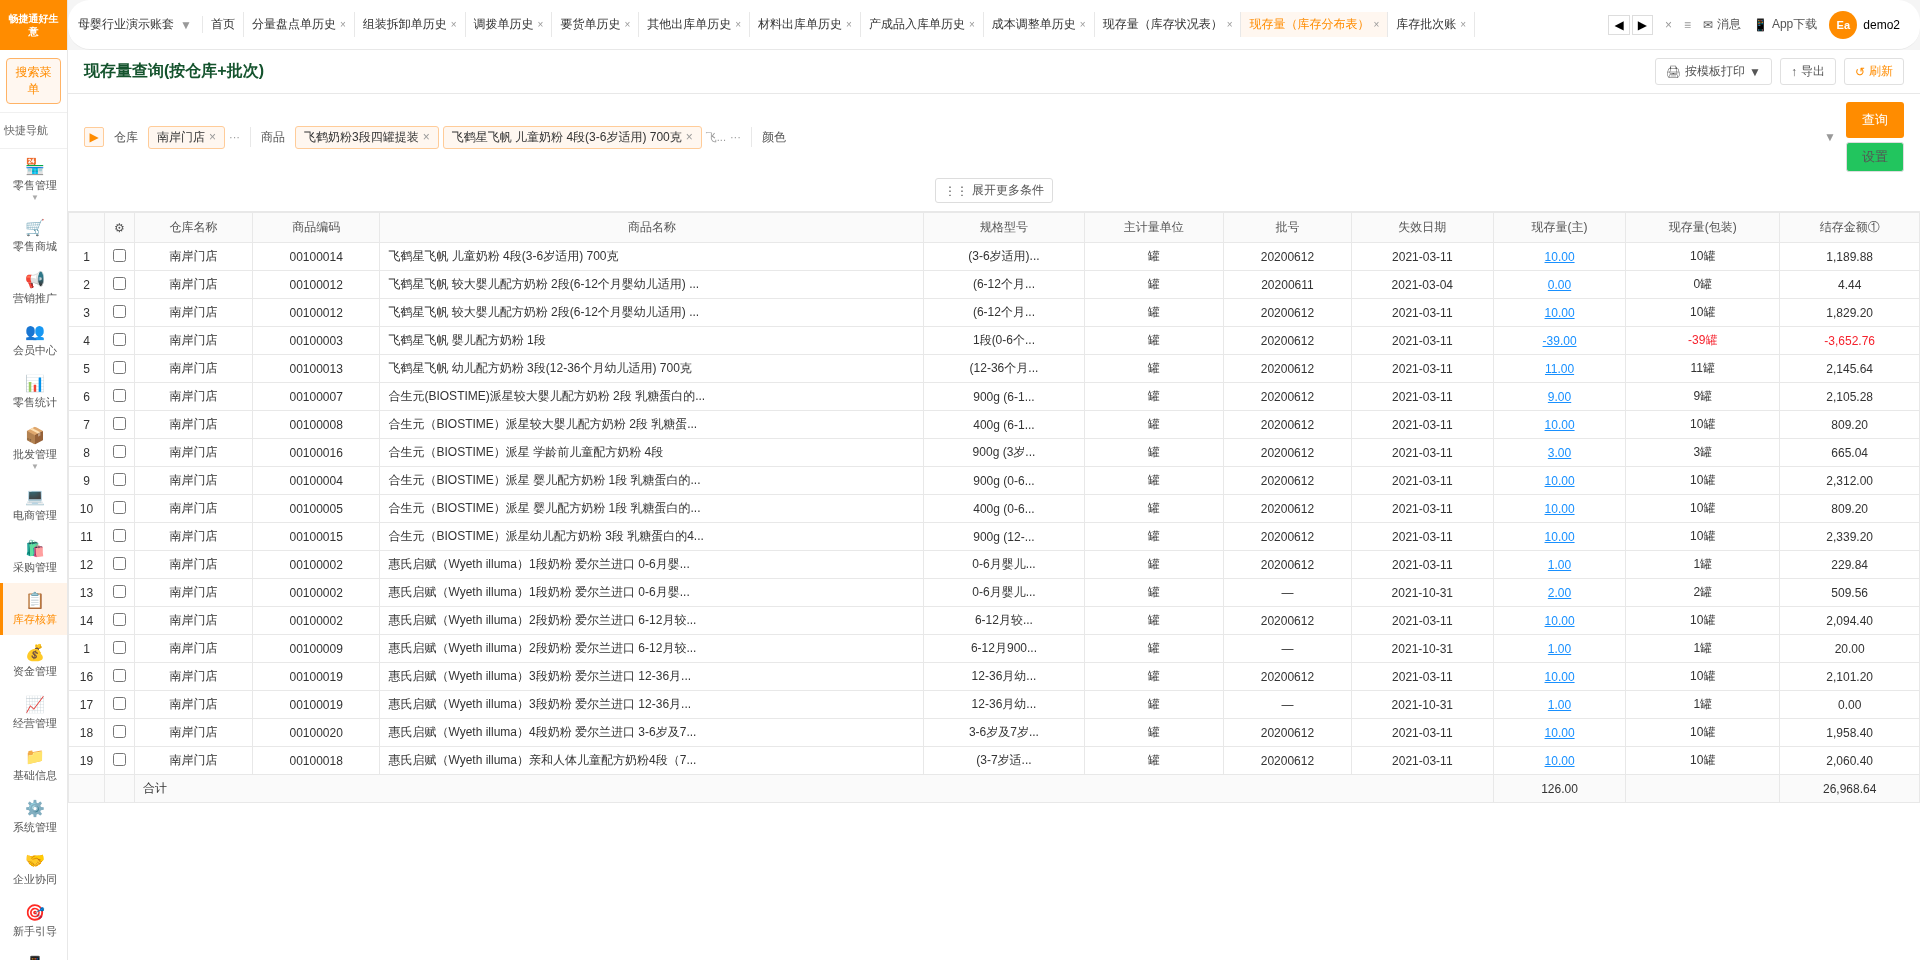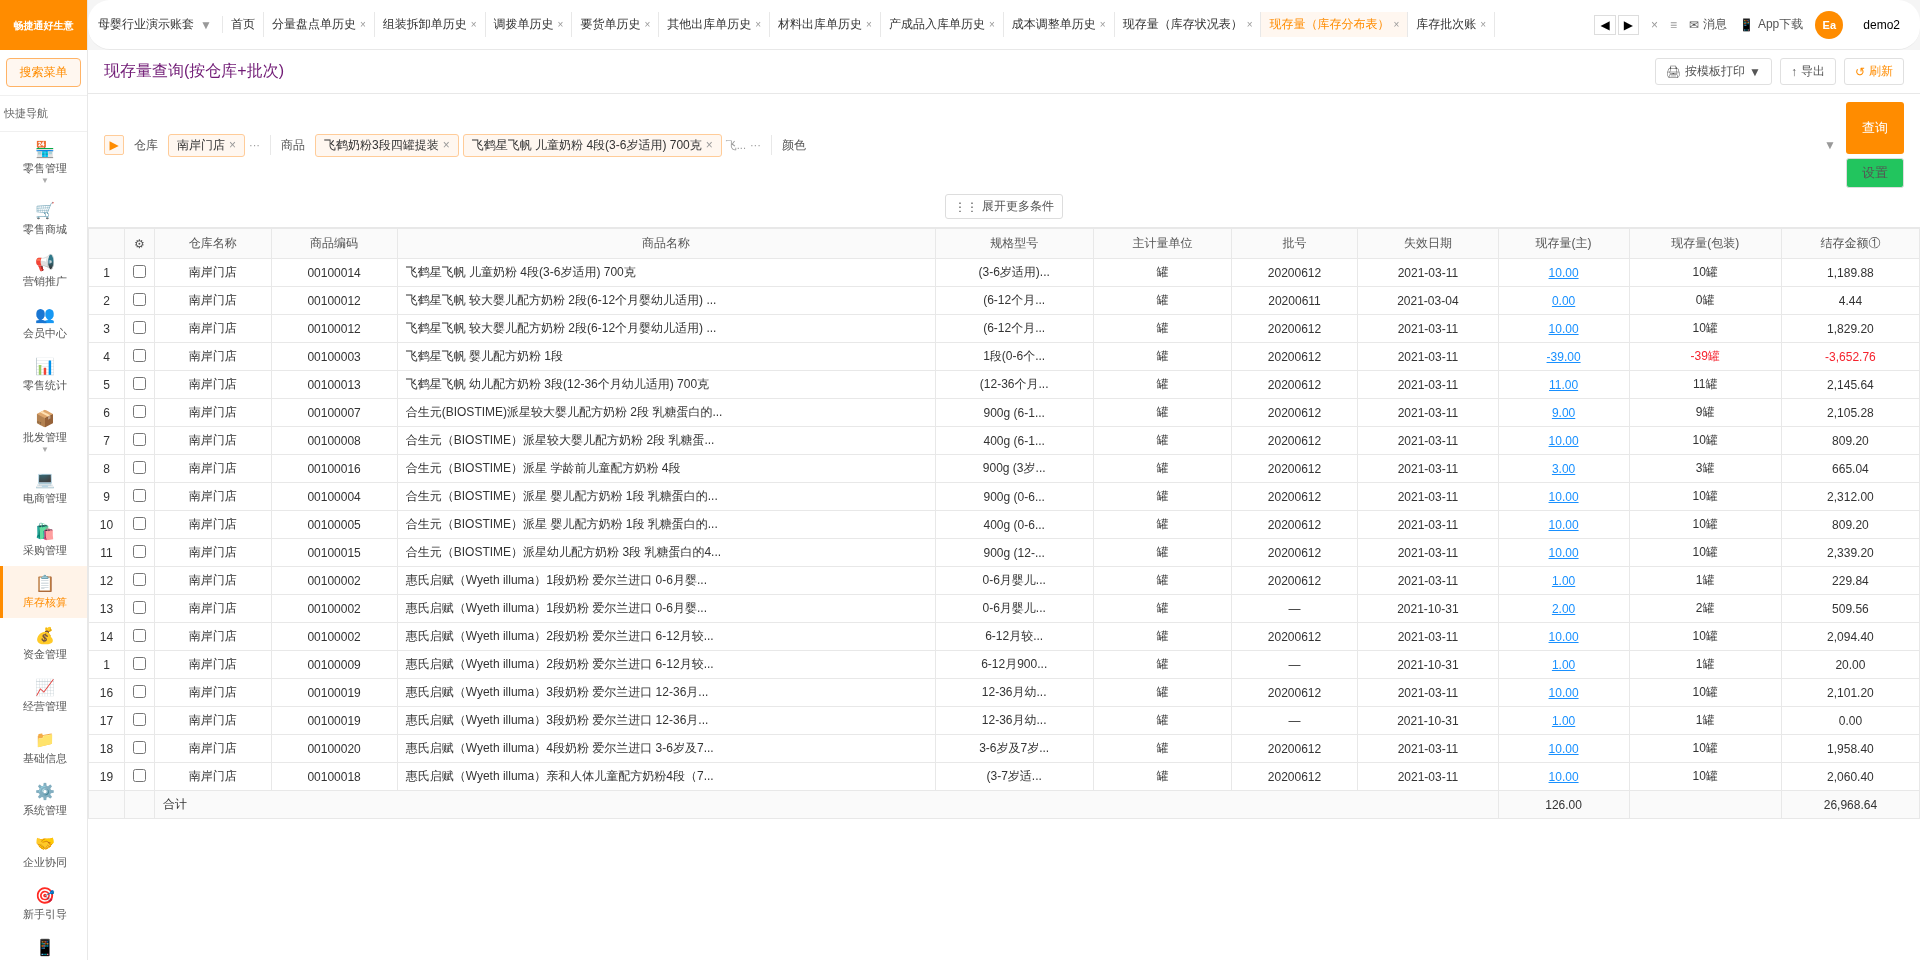--- a/index.html
+++ b/index.html
@@ -1,19 +1,19 @@
 <!DOCTYPE html>
 <html><head>
   <meta charset="utf-8">
   <style>
     * { box-sizing: border-box; margin: 0; padding: 0; font-family: 'Microsoft YaHei', Arial, sans-serif; font-size: 12px; }
     body { background: #f5f5f5; width: 1920px; height: 960px; overflow: hidden; display: flex; }
 
     
-    .sidebar { width: 88px; background: #fff; display: flex; flex-direction: column; border-right: 1px solid #e8e8e8; flex-shrink: 0; height: 960px; }
+    .sidebar { width: 68px; background: #fff; display: flex; flex-direction: column; border-right: 1px solid #e8e8e8; flex-shrink: 0; height: 960px; }
     .sidebar-logo { height: 50px; background: #ff8c00; display: flex; align-items: center; justify-content: center; color: #fff; font-size: 13px; font-weight: bold; flex-shrink: 0; padding: 4px; }
     .sidebar-logo span { font-size: 10px; line-height: 1.3; text-align: center; }
     .sidebar-search { padding: 8px 6px; border-bottom: 1px solid #f0f0f0; }
     .sidebar-search-btn { width: 100%; background: #fff7f0; border: 1px solid #ffb366; border-radius: 4px; padding: 5px; color: #ff8c00; cursor: pointer; text-align: center; }
     .sidebar-nav { padding: 4px 0; border-bottom: 1px solid #f0f0f0; }
     .sidebar-nav-btn { width: 100%; padding: 6px 4px; background: none; border: none; color: #666; cursor: pointer; text-align: left; font-size: 11px; }
     .sidebar-item { display: flex; flex-direction: column; align-items: center; padding: 8px 4px; cursor: pointer; color: #555; border-left: 3px solid transparent; }
     .sidebar-item.active { background: #fff3e8; color: #ff8c00; border-left-color: #ff8c00; }
     .sidebar-item .icon { font-size: 16px; margin-bottom: 2px; }
     .sidebar-item .label { font-size: 11px; text-align: center; }
@@ -30,38 +30,38 @@
     .top-nav-item.tab.active { color: #ff8c00; background: #fff7f0; }
     .top-nav-spacer { flex: 1; }
     .top-nav-right { display: flex; align-items: center; gap: 12px; padding-right: 10px; }
     .top-nav-right .icon-btn { display: flex; align-items: center; gap: 4px; color: #555; cursor: pointer; font-size: 12px; }
     .top-nav-arrows { display: flex; gap: 2px; }
     .top-nav-arrows button { border: 1px solid #ddd; background: #fff; padding: 2px 5px; cursor: pointer; }
     .avatar { width: 28px; height: 28px; border-radius: 50%; background: #ff8c00; color: #fff; display: flex; align-items: center; justify-content: center; font-size: 11px; font-weight: bold; }
 
     
     .page-header { background: #fff; padding: 8px 16px; display: flex; align-items: center; justify-content: space-between; border-bottom: 1px solid #e8e8e8; flex-shrink: 0; }
-    .page-title { font-size: 16px; font-weight: normal; color: #701a75; }
+    .page-title { font-size: 16px; font-weight: bold; color: #14532d; }
     .page-actions { display: flex; align-items: center; gap: 8px; }
     .btn-template { border: 1px solid #e0e0e0; background: #fff; padding: 4px 10px; cursor: pointer; border-radius: 3px; display: flex; align-items: center; gap: 4px; color: #555; }
     .btn-export { border: 1px solid #e0e0e0; background: #fff; padding: 4px 10px; cursor: pointer; border-radius: 3px; display: flex; align-items: center; gap: 4px; color: #555; }
     .btn-refresh { border: 1px solid #e0e0e0; background: #fff; padding: 4px 10px; cursor: pointer; border-radius: 3px; display: flex; align-items: center; gap: 4px; color: #ff8c00; }
 
     
     .filter-area { background: #fff; padding: 8px 16px; border-bottom: 1px solid #e8e8e8; flex-shrink: 0; }
     .filter-row { display: flex; align-items: center; gap: 10px; flex-wrap: wrap; }
     .filter-toggle { color: #ff8c00; background: #fff7f0; border: 1px solid #ffcc99; width: 20px; height: 20px; display: flex; align-items: center; justify-content: center; cursor: pointer; border-radius: 2px; }
     .filter-label { color: #555; white-space: nowrap; }
     .filter-tags { display: flex; gap: 4px; flex-wrap: wrap; align-items: center; }
     .filter-tag { background: #fff7f0; border: 1px solid #ffcc99; border-radius: 3px; padding: 2px 8px; color: #333; display: flex; align-items: center; gap: 4px; }
     .filter-tag .remove { color: #999; cursor: pointer; }
     .filter-more { color: #999; font-size: 11px; cursor: pointer; }
     .filter-divider { width: 1px; height: 20px; background: #e8e8e8; }
     .filter-expand-btn { color: #555; background: #fff; border: 1px solid #ddd; padding: 3px 8px; cursor: pointer; border-radius: 3px; display: flex; align-items: center; gap: 4px; margin: 6px auto 0; width: fit-content; font-size: 11px; }
-    .btn-query { background: #ff8c00; color: #fff; border: none; padding: 17px 16px; cursor: pointer; border-radius: 3px; font-size: 13px; }
+    .btn-query { background: #ff8c00; color: #fff; border: none; padding: 9px 16px; cursor: pointer; border-radius: 3px; font-size: 13px; }
     .btn-setting { background: #22c55e; color: #555; border: 1px solid #ddd; padding: 5px 12px; cursor: pointer; border-radius: 3px; font-size: 13px; }
     .query-btns { display: flex; flex-direction: column; gap: 4px; margin-left: auto; }
 
     
     .table-area { flex: 1; overflow: auto; background: #fff; }
     .data-table { width: 100%; border-collapse: collapse; }
     .data-table th { background: #fafafa; border: 1px solid #e8e8e8; padding: 6px 8px; color: #555; font-weight: 500; text-align: center; white-space: nowrap; position: sticky; top: 0; z-index: 1; }
     .data-table td { border: 1px solid #e8e8e8; padding: 5px 8px; color: #333; text-align: center; white-space: nowrap; }
     .data-table .negative { color: #f5222d; }
     .data-table .underline { text-decoration: underline; color: #1890ff; cursor: pointer; }
@@ -217,21 +217,21 @@
       <span style="cursor:pointer;color:#999;">×</span>
       <span style="cursor:pointer;color:#999;">≡</span>
       <div class="icon-btn">
         <span>✉</span>
         <span>消息</span>
       </div>
       <div class="icon-btn">
         <span>📱</span>
         <span>App下载</span>
       </div>
-      <div style="display:flex;align-items:center;gap:20px;">
+      <div style="display:flex;align-items:center;gap:6px;">
         <div class="avatar">Ea</div>
         <span>demo2</span>
       </div>
     </div>
   </div>
 
   <div class="page-header">
     <span class="page-title">现存量查询(按仓库+批次)</span>
     <div class="page-actions">
       <button class="btn-template">

